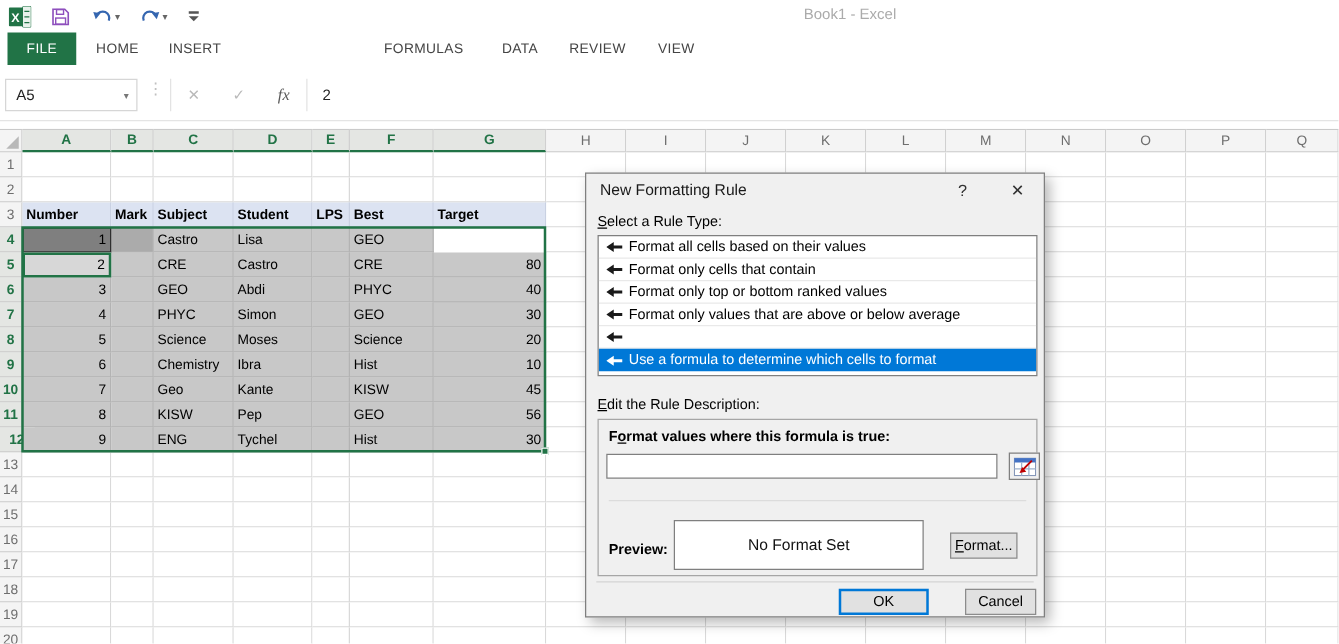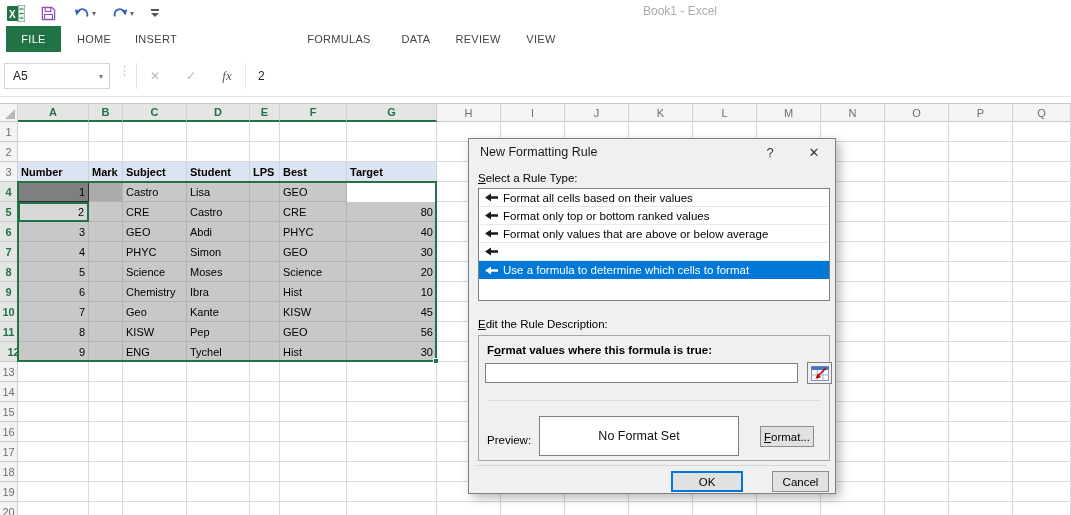--- a/index.html
+++ b/index.html
@@ -75,21 +75,21 @@
   .rule-item.selected { color:#fff; border-bottom:none; }
   #desc-group { position:absolute; left:9px; top:196px; width:352px; height:126px; background:#f0f0f0;
                 border:1px solid #a6a6a6; }
   #formula-label { position:absolute; left:8px; top:8px; font-weight:bold; }
   #formula-input { position:absolute; left:6px; top:27px; width:313px; height:20px; border:1px solid #7f7f7f;
                    background:#fff; font-size:11.5px; padding:0 3px; outline:none;
                    font-family:"Liberation Sans",sans-serif; }
   #range-btn { position:absolute; left:328px; top:26px; width:25px; height:22px; background:#f0f0f0;
                border:1px solid #7f7f7f; display:flex; align-items:center; justify-content:center; cursor:default; }
   #group-divider { position:absolute; left:8px; right:8px; top:64px; border-top:1px solid #dcdcdc; }
-  #preview-label { position:absolute; left:8px; top:98px; font-weight:normal; }
+  #preview-label { position:absolute; left:8px; top:98px; font-weight:bold; }
   #preview-box { position:absolute; left:60px; top:80px; width:200px; height:40px; background:#fff;
                  border:1px solid #7f7f7f; display:flex; align-items:center; justify-content:center;
                  font-size:12.5px; color:#111; }
   .win-btn { position:absolute; background:#e1e1e1; border:1px solid #8c8c8c; font-size:11.5px;
              font-family:"Liberation Sans",sans-serif; color:#000; display:flex; align-items:center;
              justify-content:center; cursor:default; }
   #format-btn { left:281px; top:90px; width:54px; height:21px; }
   #dlg-bottom-line { position:absolute; left:8px; right:8px; top:326px; border-top:1px solid #d4d4d4; }
   #ok-btn { left:202px; top:332px; width:72px; height:21px; border:2px solid #0078d7; }
   #cancel-btn { left:303px; top:332px; width:57px; height:21px; }
@@ -561,20 +561,26 @@
         <div class="rule-item">
           <svg width="13" height="9" viewBox="0 0 13 9">
             <path d="M0 4.5 L6 0.5 V3.3 H13 V5.7 H6 V8.5 Z" fill="#1a1a1a"></path>
           </svg>
           <span>Format all cells based on their values</span>
         </div>
         <div class="rule-item">
           <svg width="13" height="9" viewBox="0 0 13 9">
             <path d="M0 4.5 L6 0.5 V3.3 H13 V5.7 H6 V8.5 Z" fill="#1a1a1a"></path>
           </svg>
+          <span>Format only cells that contain</span>
+        </div>
+        <div class="rule-item">
+          <svg width="13" height="9" viewBox="0 0 13 9">
+            <path d="M0 4.5 L6 0.5 V3.3 H13 V5.7 H6 V8.5 Z" fill="#1a1a1a"></path>
+          </svg>
           <span>Format only top or bottom ranked values</span>
         </div>
         <div class="rule-item">
           <svg width="13" height="9" viewBox="0 0 13 9">
             <path d="M0 4.5 L6 0.5 V3.3 H13 V5.7 H6 V8.5 Z" fill="#1a1a1a"></path>
           </svg>
           <span>Format only values that are above or below average</span>
         </div>
         <div class="rule-item">
           <svg width="13" height="9" viewBox="0 0 13 9">

